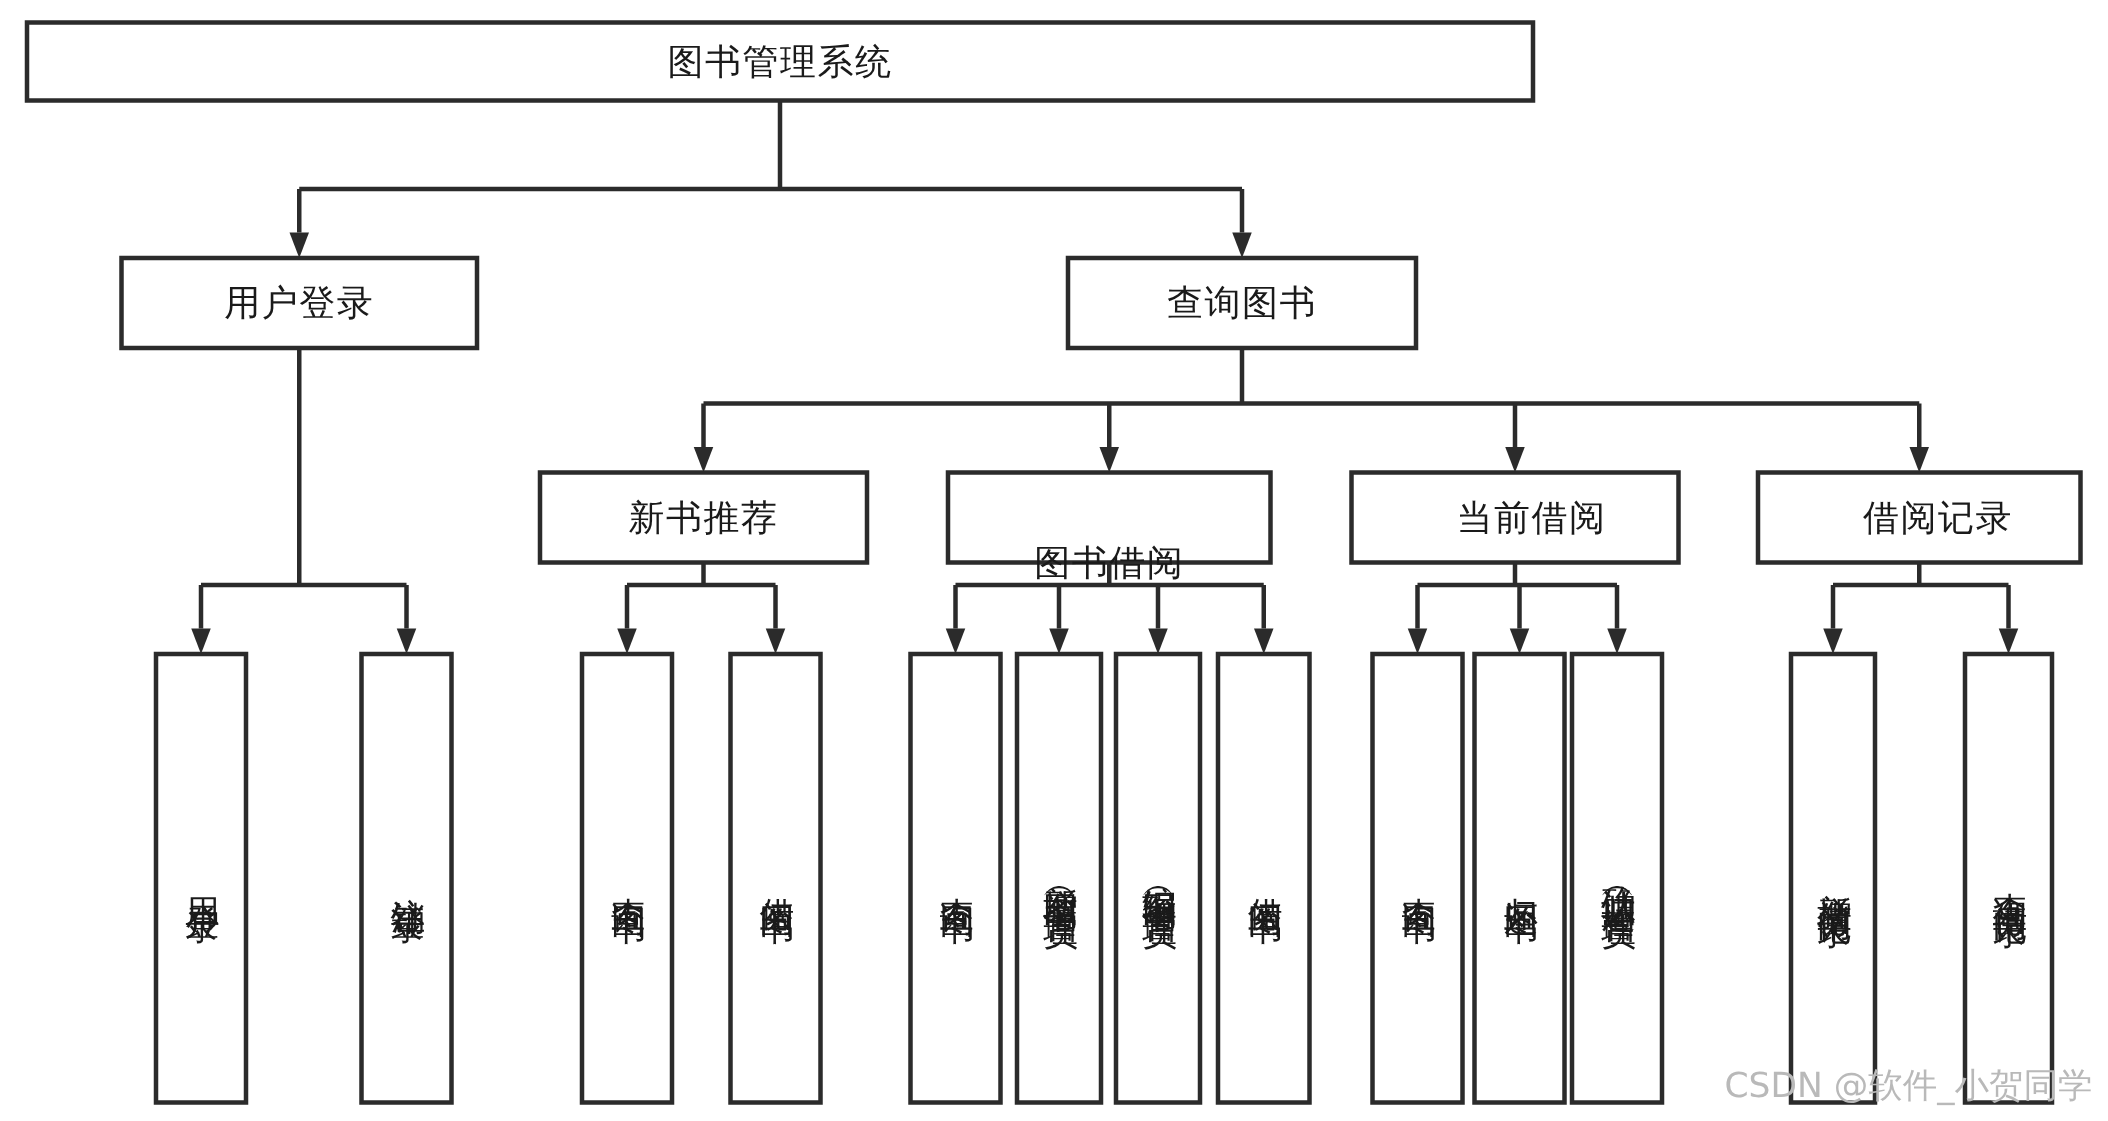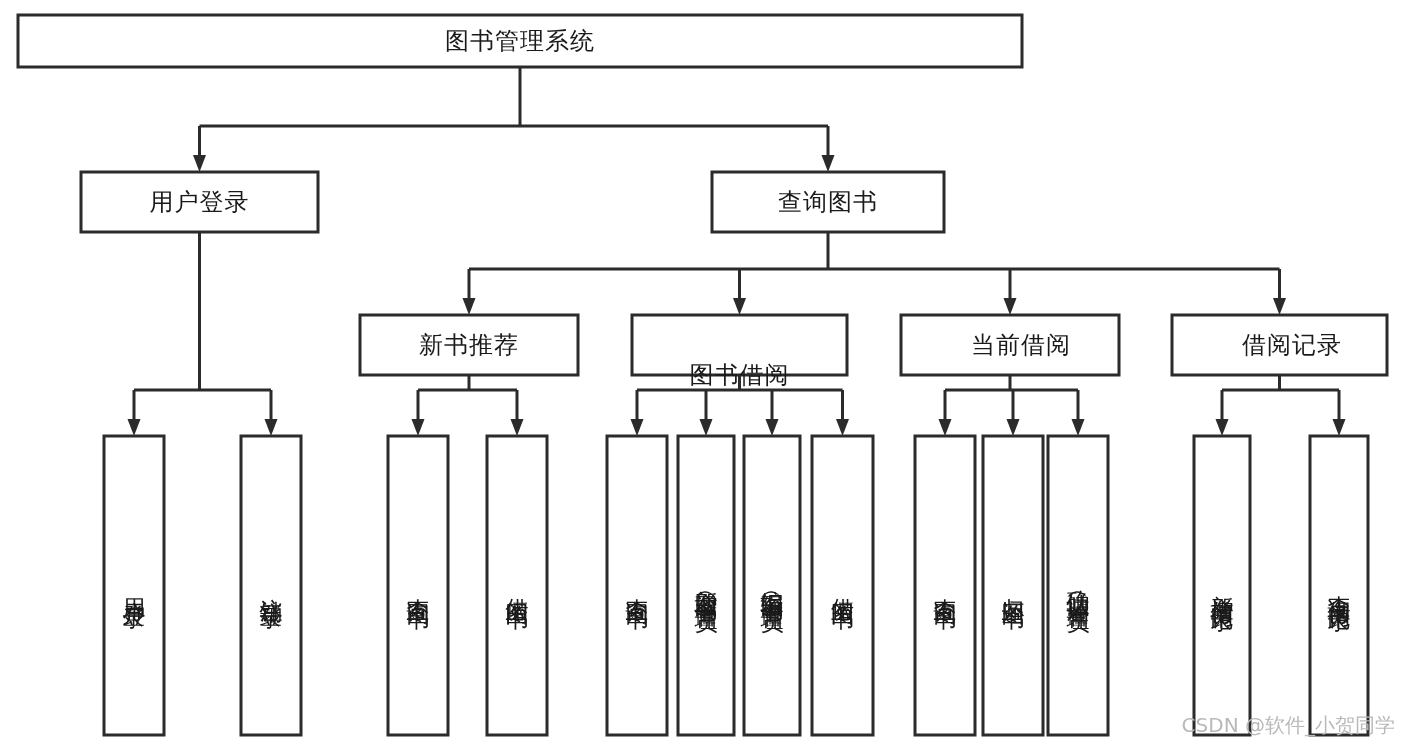--- a/index.html
+++ b/index.html
@@ -68,21 +68,21 @@
     font-size: 24px;
     color: #1a1a1a;
     font-family: "DejaVu Sans", "Liberation Sans", sans-serif;
     white-space: nowrap;
     letter-spacing: 1px;
   }
   #watermark {
     position: absolute;
     right: 10px;
     bottom: 8px;
-    font-size: 20px;
+    font-size: 23px;
     color: #b9b9b9;
     font-family: "DejaVu Sans", "Liberation Sans", sans-serif;
     white-space: nowrap;
     pointer-events: none;
     padding-left: 43px;
   }
 </style>
 </head>
 <body>
 

